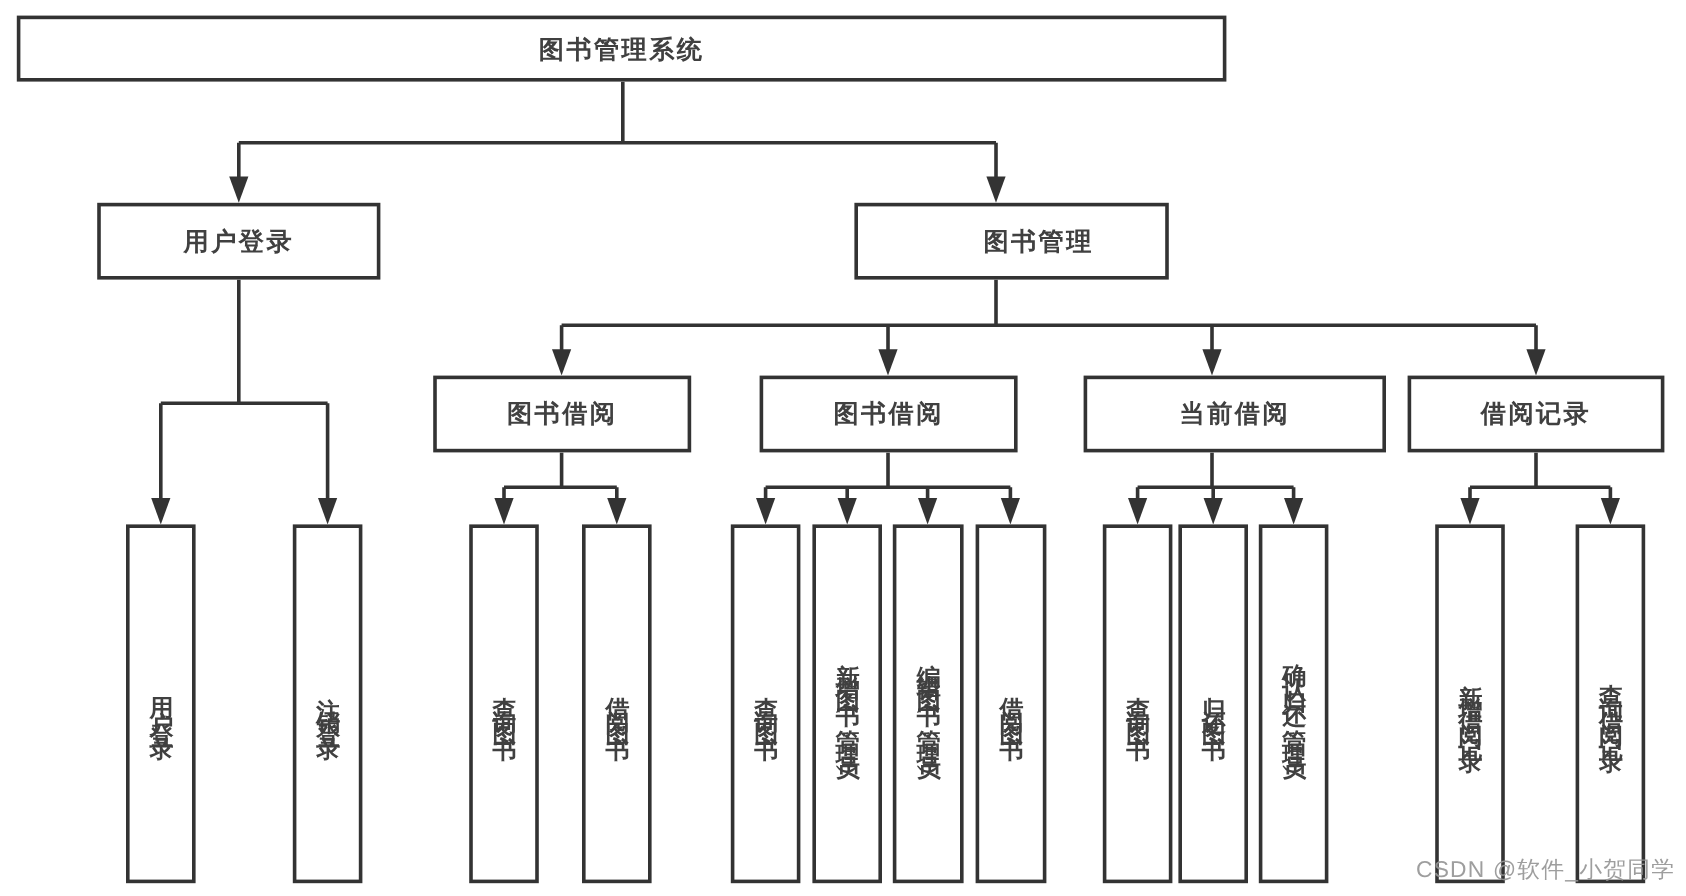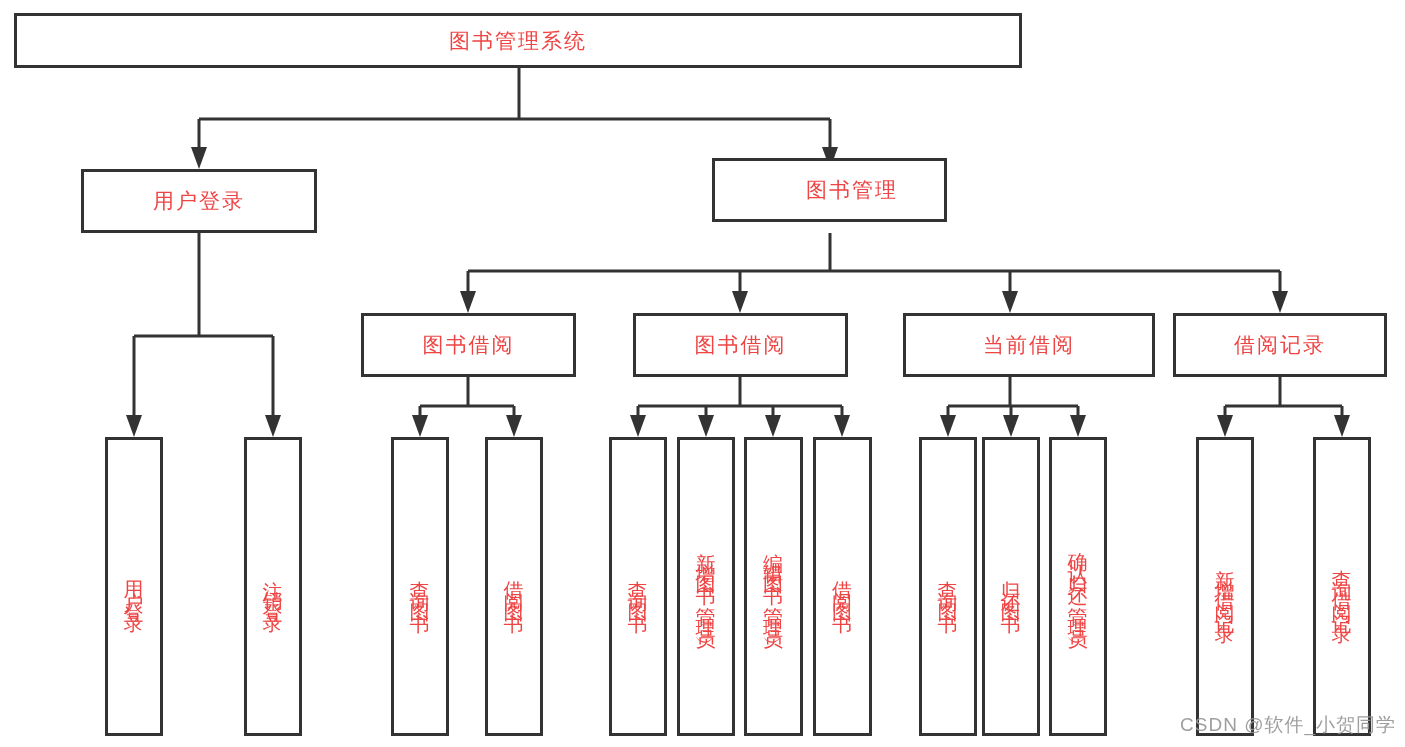--- a/index.html
+++ b/index.html
@@ -18,25 +18,26 @@
     pointer-events: none;
   }
   .box {
     position: absolute;
     box-sizing: border-box;
     border: 3px solid #333333;
     background: #ffffff;
     display: flex;
     align-items: center;
     justify-content: center;
-    color: #ef4444;
+    color: #404040;
     font-size: 21px;
     letter-spacing: 2px;
     white-space: nowrap;
     z-index: 1;
+    font-weight: bold;
   }
   .leaf {
     writing-mode: vertical-rl;
     text-orientation: mixed;
     font-size: 20px;
     letter-spacing: 11px;
     line-height: 1;
     white-space: normal;
   }
   .watermark {
@@ -91,21 +92,21 @@
       <polygon points="1003,415 1019,415 1011,437"></polygon>
       <polygon points="1070,415 1086,415 1078,437"></polygon>
       <polygon points="1217,415 1233,415 1225,437"></polygon>
       <polygon points="1334,415 1350,415 1342,437"></polygon>
     </g>
   </svg>
 
   <div class="box" style="left:14px; top:13px; width:1008px; height:55px;">图书管理系统</div>
 
   <div class="box" style="left:81px; top:169px; width:236px; height:64px;">用户登录</div>
-  <div class="box" style="left:712px; top:158px; width:235px; height:64px;padding-left:45px;">图书管理</div>
+  <div class="box" style="left:712px; top:169px; width:262px; height:64px;padding-left:45px;">图书管理</div>
 
   <div class="box" style="left:361px; top:313px; width:215px; height:64px;">图书借阅</div>
   <div class="box" style="left:633px; top:313px; width:215px; height:64px;text-align:center;">图书借阅</div>
   <div class="box" style="left:903px; top:313px; width:252px; height:64px;">当前借阅</div>
   <div class="box" style="left:1173px; top:313px; width:214px; height:64px;">借阅记录</div>
 
   <div class="box leaf" style="left:105px; top:437px; width:58px; height:299px;">用户登录</div>
   <div class="box leaf" style="left:244px; top:437px; width:58px; height:299px;">注销登录</div>
 
   <div class="box leaf" style="left:391px; top:437px; width:58px; height:299px;">查询图书</div>

